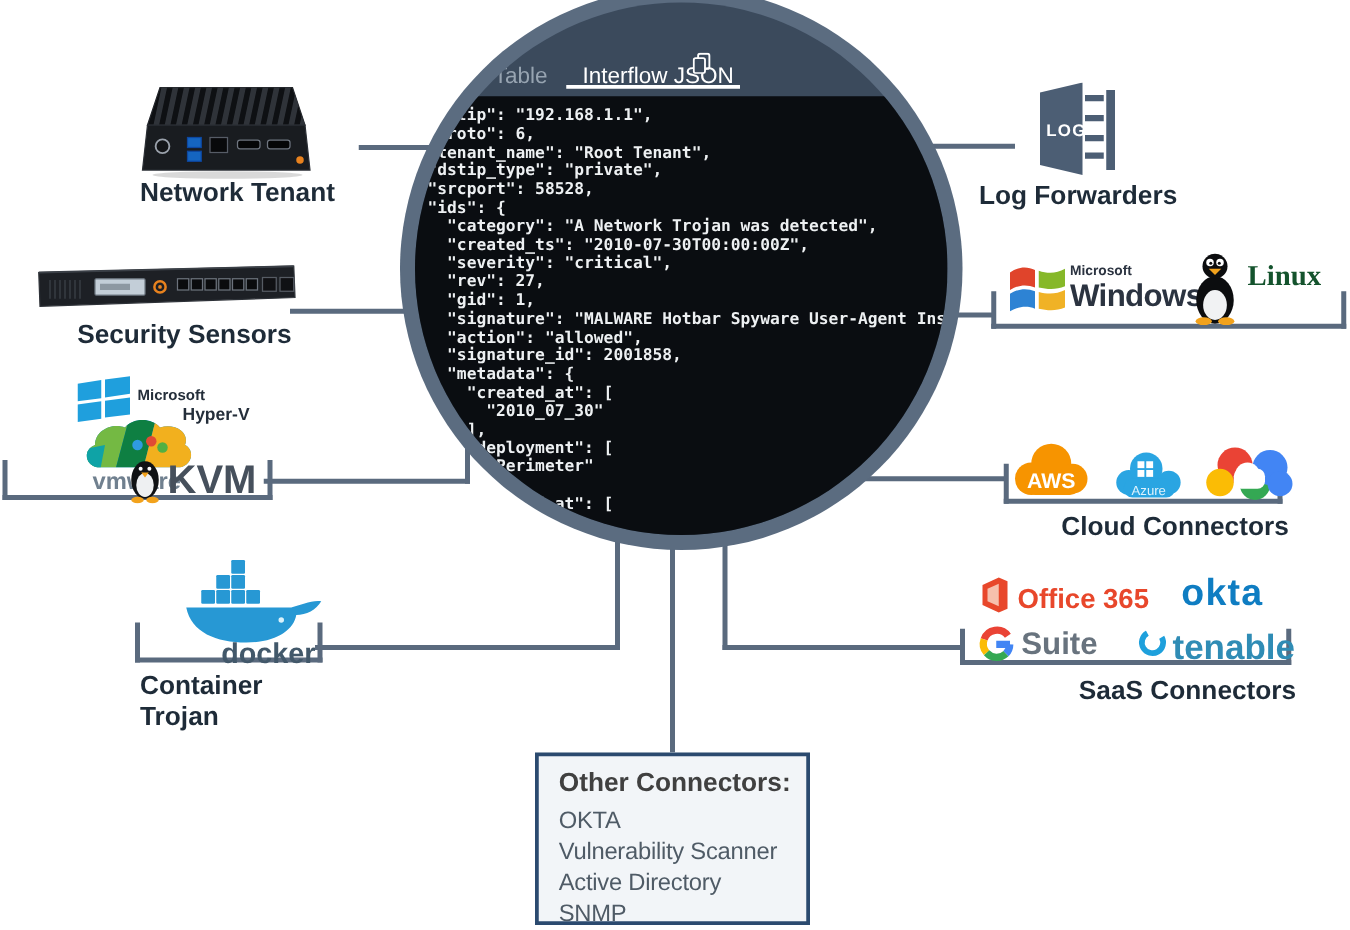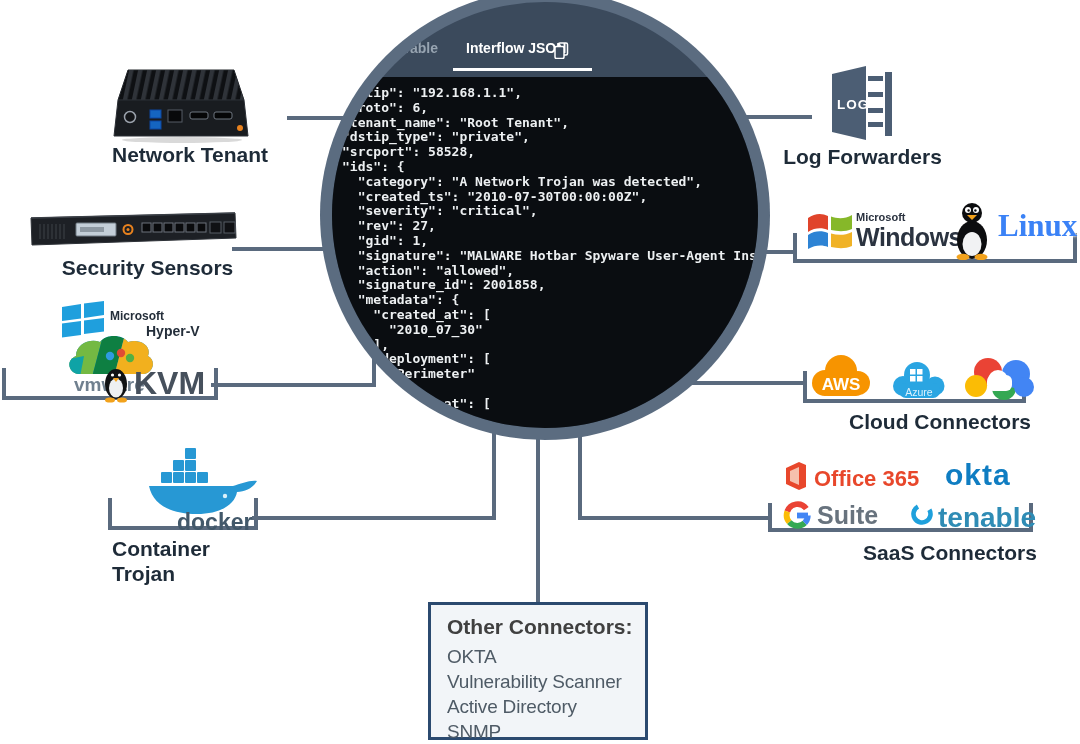--- a/index.html
+++ b/index.html
@@ -13,21 +13,21 @@
   .wordmark{position:absolute;z-index:2;font-weight:bold;}
   
   #mag-outer{position:absolute;left:320px;top:-10px;width:450px;height:450px;border-radius:50%;
              background:#5b6c80;z-index:5;}
   #mag-inner{position:absolute;left:12px;top:12px;width:426px;height:426px;border-radius:50%;
              background:#3b4a5c;overflow:hidden;}
   #code-bg{position:absolute;left:0;top:75px;right:0;bottom:0;background:#0a0d11;}
   #code{position:absolute;left:10px;top:84px;font-family:"DejaVu Sans Mono",monospace;
         font-size:13px;line-height:14.8px;font-weight:bold;color:#edf0f2;}
   .cl{white-space:pre;}
-  .tab{position:absolute;top:38px;font-size:14px;font-weight:700;}
+  .tab{position:absolute;top:48px;font-size:18px;font-weight:400;}
   #tab-underline{position:absolute;left:121px;top:66px;width:139px;height:3px;background:#ffffff;}
   
   #other-box{position:absolute;left:428px;top:602px;width:220px;height:138px;background:#f2f5f8;
              border:3px solid #2b4a6f;box-sizing:border-box;z-index:6;padding:10px 0 0 16px;}
   #other-box .title{font-size:21px;font-weight:bold;color:#404040;margin-bottom:5px;}
   #other-box .item{font-size:19px;color:#4f5b66;line-height:25px;letter-spacing:-0.2px;}
 </style>
 </head>
 <body>
 
@@ -195,21 +195,21 @@
     <circle cx="20" cy="13" r="10" fill="#0c0d0f"></circle>
     <circle cx="16" cy="10" r="3" fill="#ffffff"></circle>
       <circle cx="24" cy="10" r="3" fill="#ffffff"></circle>
     <circle cx="16.6" cy="10.5" r="1.2" fill="#0c0d0f"></circle>
       <circle cx="23.4" cy="10.5" r="1.2" fill="#0c0d0f"></circle>
     <polygon points="15,15 25,15 20,20" fill="#f2a21c"></polygon>
     <ellipse cx="20" cy="44" rx="9.5" ry="12" fill="#f1f2f3"></ellipse>
     <ellipse cx="11" cy="57" rx="6.5" ry="3.2" fill="#f2a21c"></ellipse>
     <ellipse cx="29" cy="57" rx="6.5" ry="3.2" fill="#f2a21c"></ellipse>
   </svg>
-  <div class="wordmark" style="left:998px;top:208px;font-family:'Liberation Serif',serif;font-size:31px;color:#3b82f6;text-shadow:0 0 2px #fff,0 0 3px #fff;">
+  <div class="wordmark" style="left:998px;top:208px;font-family:'Liberation Serif',serif;font-size:23px;color:#14532d;text-shadow:0 0 2px #fff,0 0 3px #fff;">
     <span>Linux</span>
   </div>
 
   <svg class="logo" style="left:808px;top:350px;" width="66" height="52" viewBox="0 0 66 52">
     <g fill="#f79400">
       <circle cx="17" cy="33" r="13"></circle>
         <circle cx="33" cy="21" r="16"></circle>
         <circle cx="50" cy="33" r="12"></circle>
       <rect x="12" y="30" width="44" height="16" rx="8"></rect>
     </g>

